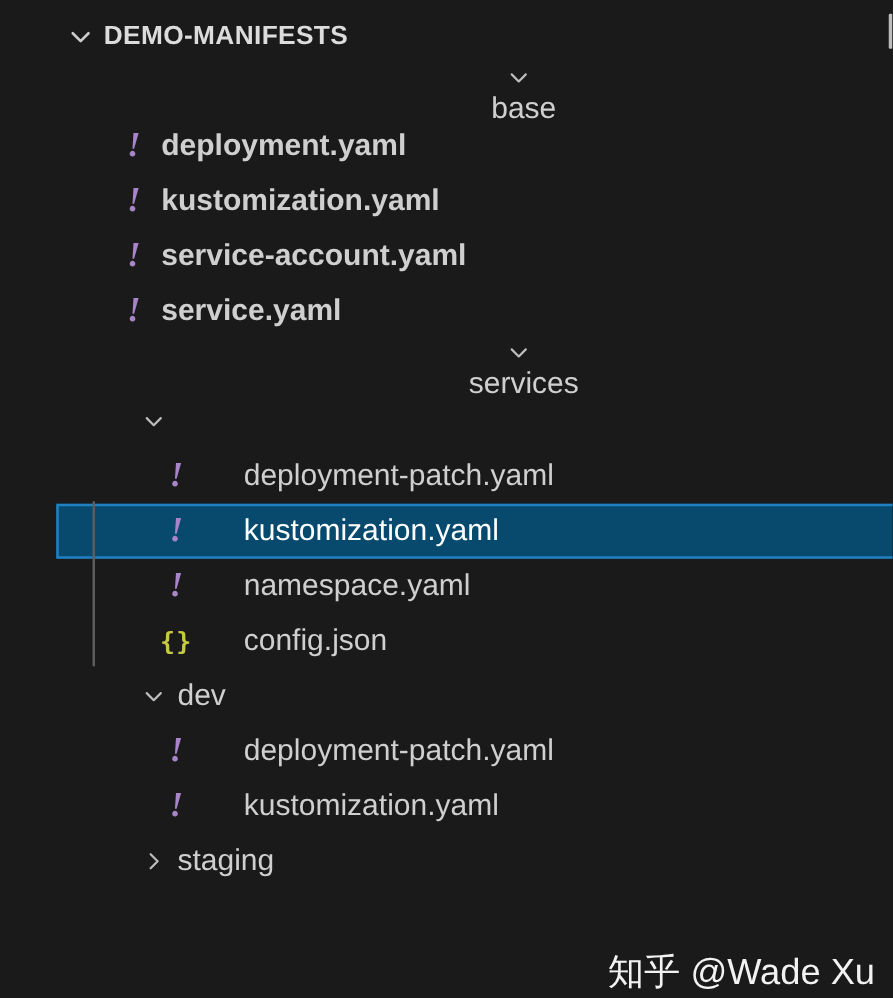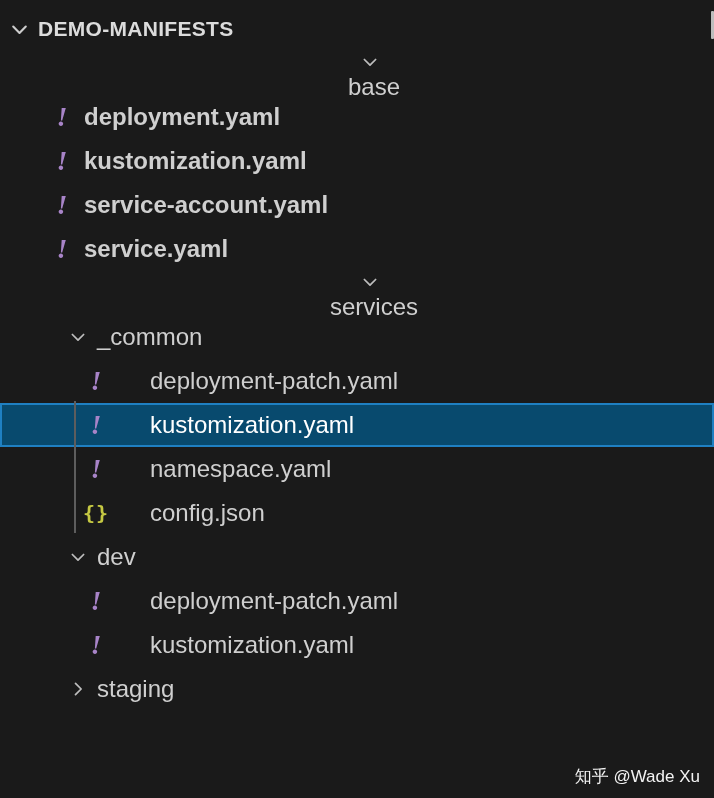--- a/index.html
+++ b/index.html
@@ -3,21 +3,21 @@
 <meta charset="utf-8">
 <style>
   * { margin:0; padding:0; box-sizing:border-box; }
   html,body { width:714px; height:798px; }
   body {
     background:#1a1a1a;
     font-family:"Liberation Sans","DejaVu Sans",sans-serif;
     overflow:hidden;
     position:relative;
   }
-  .tree { position:relative; padding-top:7px; width:714px; }
+  .tree { position:relative; padding-top:7px; width:714px;padding-left:45px; }
   .row {
     height:44px;
     display:flex;
     align-items:center;
     color:#cfcfcf;
     font-size:24px;
     cursor:pointer;
     width:714px;
     position:relative;
   }
@@ -61,23 +61,23 @@
   }
   .edge-icon-fragment {
     position:absolute;
     right:0; top:11px;
     width:3px; height:28px;
     background:#bdbdbd;
     border-radius:1px;
   }
   .watermark {
     position:absolute;
-    right:14px; bottom:10px;
+    right:14px; bottom:0;
     color:#f2f2f2;
-    font-size:17px;
+    font-size:29px;
     z-index:5;
   }
 </style>
 </head>
 <body>
 
 <div class="tree">
 
   <div class="row header expanded">
     <span class="chev">
@@ -126,21 +126,20 @@
     <span class="label">services</span>
   </div>
 
 
   <div class="row lvl3 expanded">
     <span class="chev">
       <svg width="20" height="20" viewBox="0 0 16 16">
           <path d="M3.5 6 L8 10.5 L12.5 6" fill="none" stroke="#bdbdbd" stroke-width="1.4" stroke-linecap="round" stroke-linejoin="round"></path>
         </svg>
     </span>
-    <span class="label">_common</span>
   </div>
 
   <div class="row lvl4">
     <span class="ficon yaml"></span>
     <span class="label">deployment-patch.yaml</span>
   </div>
 
   <div class="row lvl4 selected">
     <span class="ficon yaml"></span>
     <span class="label">kustomization.yaml</span>

